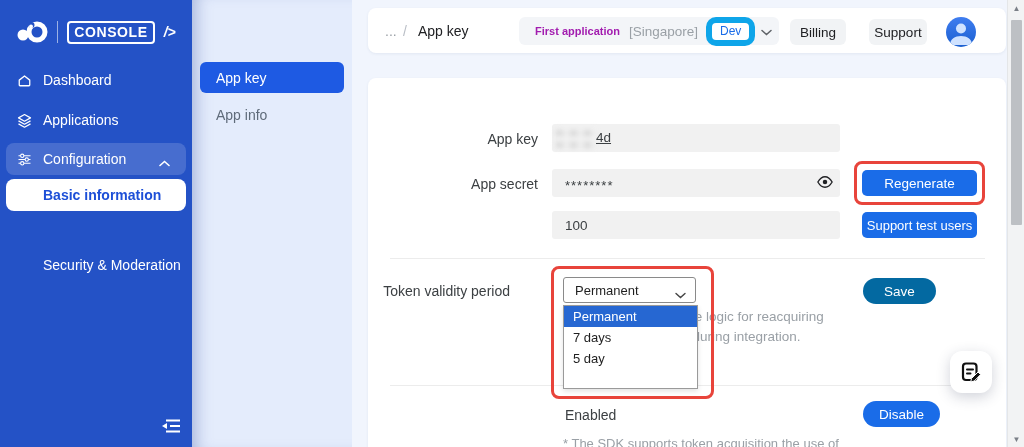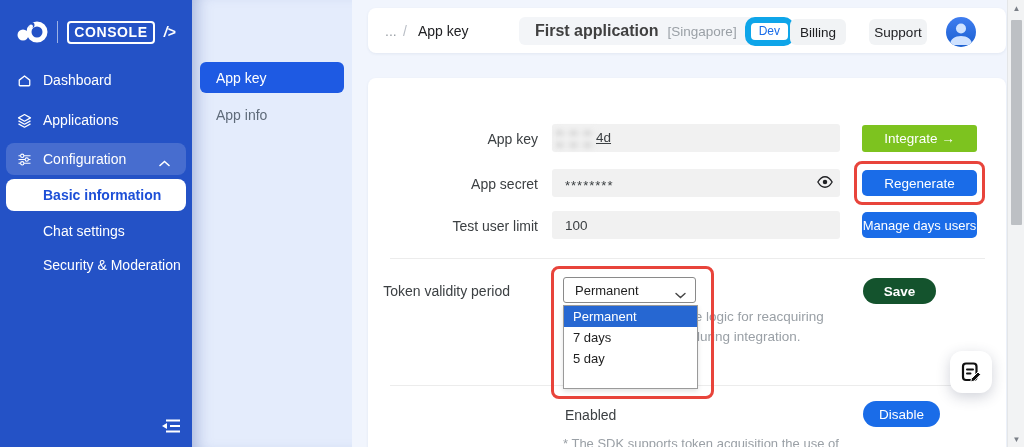--- a/index.html
+++ b/index.html
@@ -28,38 +28,38 @@
   .sub-item-active { position:absolute; left:8px; top:62px; width:144px; height:31px; background:#1e5ae3; color:#fff; border-radius:6px; display:flex; align-items:center; padding-left:16px; font-size:14px; cursor:pointer; }
   .sub-item { position:absolute; left:8px; top:103px; width:144px; height:24px; color:#5f6b7a; display:flex; align-items:center; padding-left:16px; font-size:14px; cursor:pointer; }
 
   
   .topbar { position:absolute; left:368px; top:8px; width:638px; height:45px; background:#fff; border-radius:8px; box-shadow:0 1px 3px rgba(30,50,100,.07); }
   .crumb { position:absolute; top:15px; font-size:14px; }
   .crumb-ellipsis { left:17px; color:#9aa0a6; cursor:pointer; }
   .crumb-sep { left:35px; color:#b9bec6; }
   .crumb-current { left:50px; color:#202124; }
   .app-selector { position:absolute; left:151px; top:9px; width:260px; height:28px; background:#f3f5f8; border-radius:6px; display:flex; align-items:center; cursor:pointer; }
-  .app-name { margin-left:16px; font-size:16px; font-weight:bold; color:#404040; white-space:nowrap; }
+  .app-name { margin-left:16px; font-size:11px; font-weight:bold; color:#a21caf; white-space:nowrap; }
   .app-region { margin-left:9px; font-size:13.5px; color:#9aa0a6; white-space:nowrap; }
   .env-badge { margin-left:8px; border:6px solid #0ea5e9; color:#1a6ce8; font-size:12px; border-radius:10px; padding:1px 8px 2px; background:#fff; }
   .sel-chev { margin-left:6px; }
   .top-btn { position:absolute; top:11px; height:26px; background:#f1f3f5; border:none; border-radius:6px; font-size:13.5px; color:#202124; font-family:inherit; cursor:pointer; }
   .btn-billing { left:422px; width:56px; }
   .btn-support { left:501px; width:58px; }
   .avatar { position:absolute; left:578px; top:9px; width:30px; height:30px; border-radius:50%; background:linear-gradient(180deg,#3f7df0,#1a5fd0); overflow:hidden; cursor:pointer; }
 
   
   .card { position:absolute; left:368px; top:78px; width:638px; height:380px; background:#fff; border-radius:8px; box-shadow:0 1px 3px rgba(30,50,100,.07); }
   .flabel { position:absolute; width:205px; text-align:right; font-size:14px; color:#3c4043; }
   .field { position:absolute; left:552px; width:288px; height:28px; background:#f1f1f1; border-radius:3px; font-size:13.5px; color:#3c4043; display:flex; align-items:center; padding-left:13px; }
   .btn { position:absolute; border:none; color:#fff; font-family:inherit; cursor:pointer; font-size:13.5px; }
   .btn-green { left:862px; top:125px; width:115px; height:27px; background:#7dc31f; border-radius:3px; }
   .btn-regen { left:862px; top:170px; width:115px; height:26px; background:#1a6ce8; border-radius:5px; }
   .btn-manage { left:862px; top:212px; width:115px; height:26px; background:#1a6ce8; border-radius:5px; font-size:13px; }
-  .btn-save { left:863px; top:278px; width:73px; height:26px; background:#14532d; border-radius:13px;font-weight:bold; }
+  .btn-save { left:863px; top:278px; width:73px; height:26px; background:#0369a1; border-radius:13px; }
   .btn-disable { left:863px; top:401px; width:77px; height:26px; background:#1a6ce8; border-radius:13px; }
   .divider { position:absolute; left:390px; width:595px; height:1px; background:#ececec; }
   .blur-blob { position:absolute; left:4px; top:3px; width:42px; height:21px; border-radius:2px; filter:blur(2.5px);
     background-image:repeating-linear-gradient(0deg,#d6d6d6 0 6px,#f2f2f2 6px 12px),repeating-linear-gradient(90deg,#c9c9c9 0 7px,#ededed 7px 14px);
     background-blend-mode:lighten; opacity:.9; }
   .appkey-visible { position:absolute; left:44px; top:6px;text-decoration:underline; }
   .secret-stars { letter-spacing:1px; font-size:13px; padding-top:4px; }
   .eye-btn { position:absolute; left:263px; top:6px; width:20px; height:16px; cursor:pointer; background:none; border:none; padding:0; }
 
   
@@ -135,23 +135,20 @@
         <svg width="11" height="7" viewBox="0 0 11 7">
             <path d="M1 5.5 5.5 1.5 10 5.5" fill="none" stroke="#fff" stroke-width="1.6" stroke-linecap="round"></path>
           </svg>
       </span>
     </div>
 
     <div class="nav-item nav-child-active" style="top:179px">
       <span class="nlabel">Basic information</span>
     </div>
 
-    <div class="nav-item" style="top:215px">
-      <span class="nlabel">Chat settings</span>
-    </div>
 
     <div class="nav-item" style="top:249px">
       <span class="nlabel">Security &amp; Moderation</span>
     </div>
 
     <div class="collapse-btn">
       <svg width="22" height="18" viewBox="0 0 22 18">
           <path d="M6 3.5h14M10 9h10M6 14.5h14" stroke="#fff" stroke-width="2"></path>
           <path d="M7 6v6L2 9z" fill="#fff"></path>
         </svg>
@@ -194,40 +191,38 @@
     </div>
   </div>
 
   <div class="card"></div>
 
   <div class="flabel" style="left:333px; top:131px">App key</div>
   <div class="field" style="top:124px; padding-left:0">
     <span class="blur-blob"></span>
     <span class="appkey-visible">4d</span>
   </div>
-  <button class="btn btn-green">Integrate →</button>
 
   <div class="flabel" style="left:333px; top:176px">App secret</div>
   <div class="field" style="top:169px">
     <span class="secret-stars">********</span>
     <button class="eye-btn">
       <svg width="18" height="14" viewBox="0 0 24 18">
           <path d="M12 2C6.5 2 2.5 9 2.5 9S6.5 16 12 16s9.5-7 9.5-7S17.5 2 12 2z" fill="none" stroke="#202124" stroke-width="1.8"></path>
           <circle cx="12" cy="9" r="3" fill="#202124"></circle>
         </svg>
     </button>
   </div>
   <button class="btn btn-regen">Regenerate</button>
   <div class="redbox redbox-regen"></div>
 
-  <div class="flabel" style="left:333px; top:218px">Test user limit</div>
   <div class="field" style="top:211px">
     <span>100</span>
   </div>
-  <button class="btn btn-manage">Manage days users</button>
+  <button class="btn btn-manage">Support test users</button>
 
   <div class="divider" style="top:258px"></div>
 
   <div class="flabel" style="left:305px; top:283px">Token validity period</div>
 
   <div class="hint" style="left:661px; top:309px">on, the logic for reacquiring</div>
   <div class="hint" style="left:658px; top:329px">erted during integration.</div>
 
   <div class="select-box">
     <span>Permanent</span>

